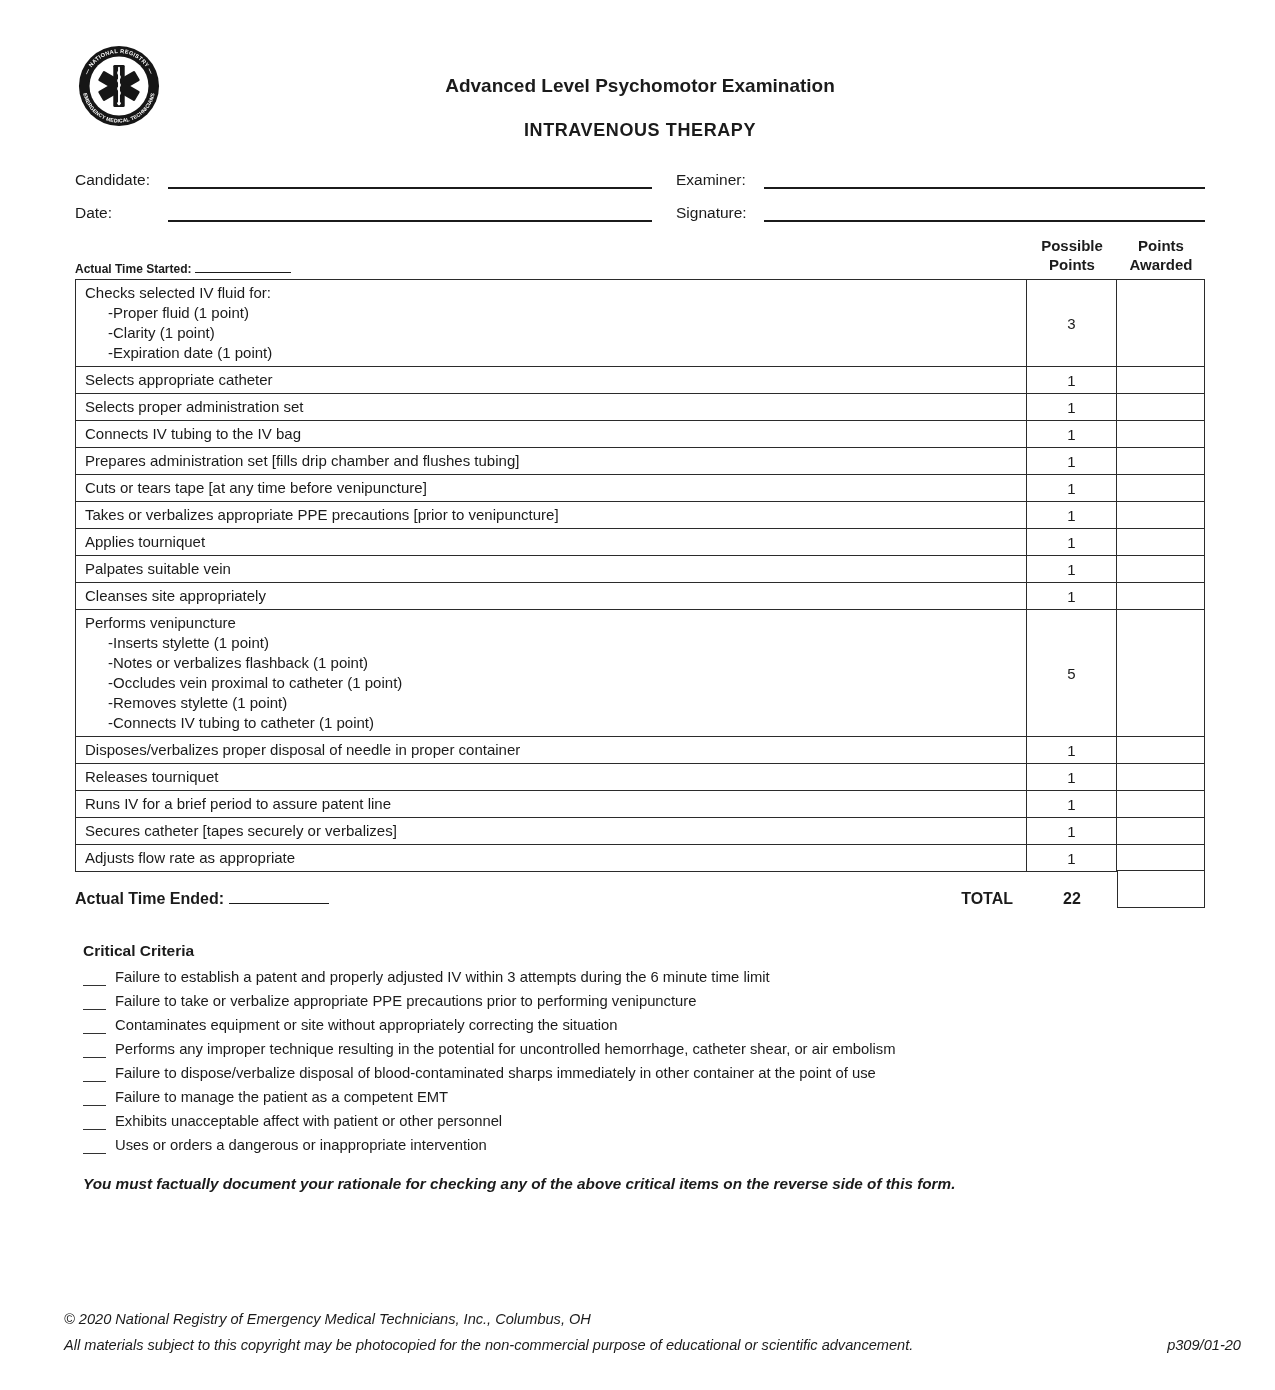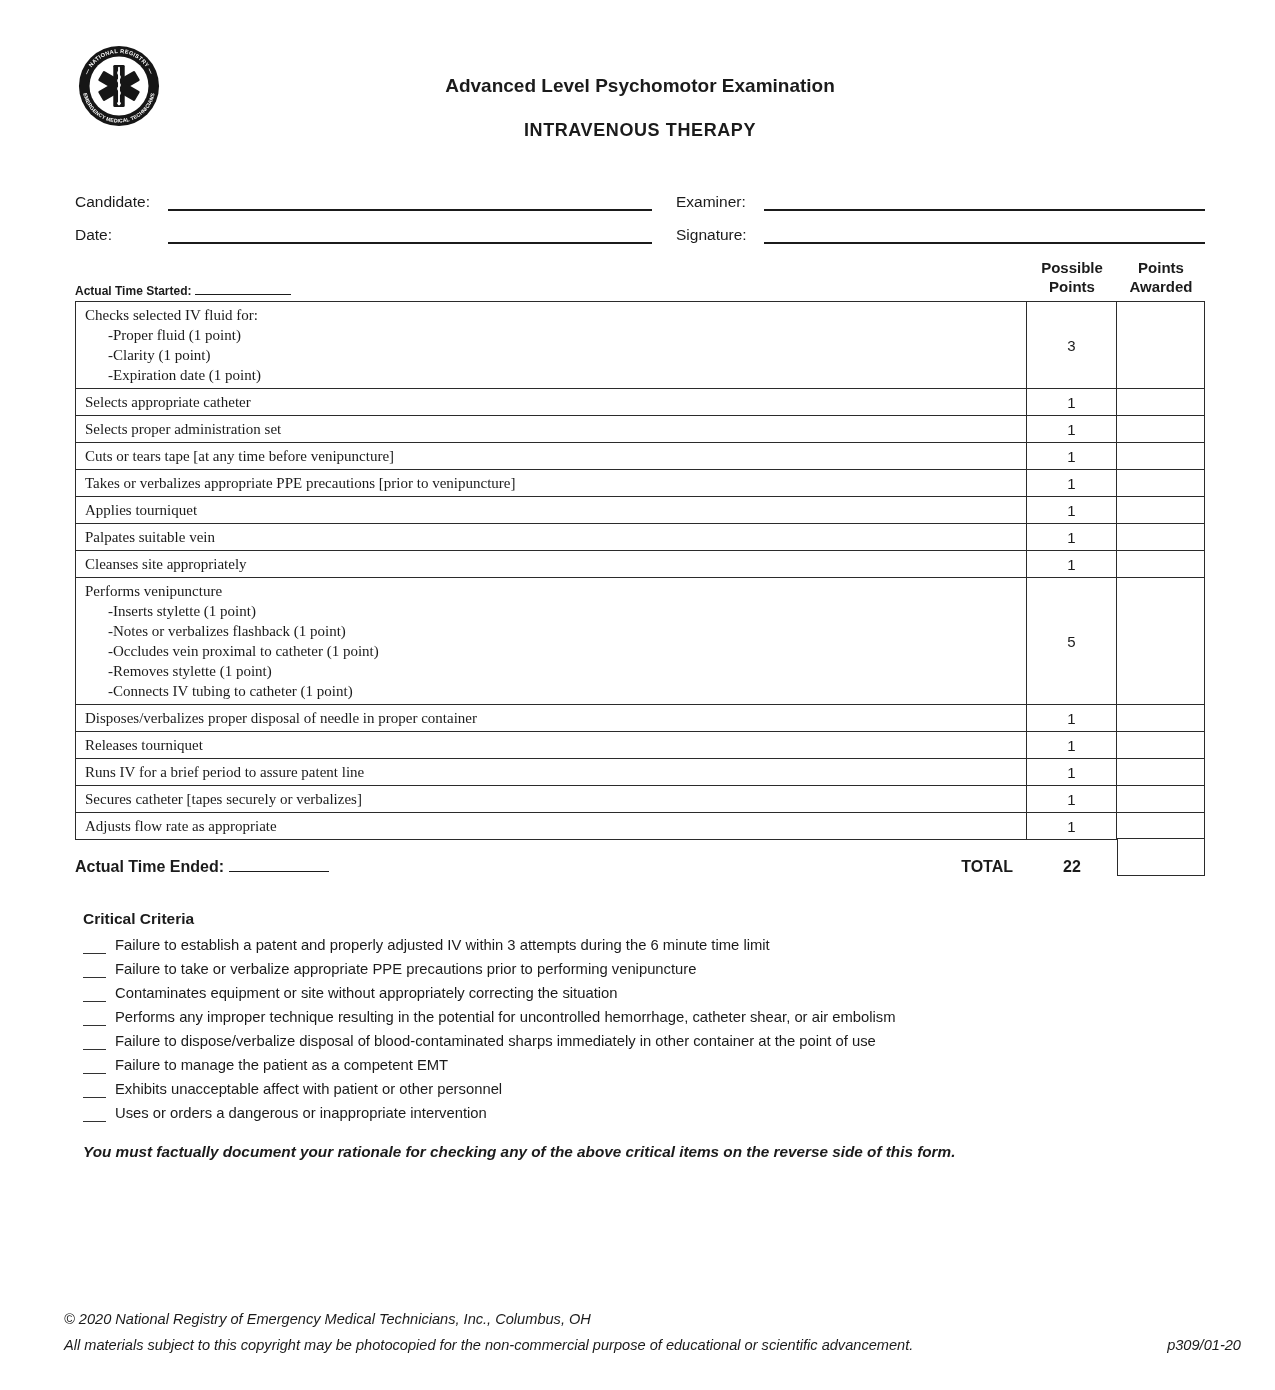--- a/index.html
+++ b/index.html
@@ -13,21 +13,21 @@
 
   
   .hdr { position:relative; height:128px; }
   .logo { position:absolute; left:0; top:0; }
   .titles { text-align:center; padding-top:31px; }
   .t-org  { font-size:19px; font-weight:bold; line-height:26px; }
   .t-exam { font-size:19px; font-weight:bold; line-height:26px; }
   .t-form { font-size:18px; font-weight:bold; letter-spacing:.6px; margin-top:21px; }
 
   
-  .fields { margin-top:22px; }
+  .fields { }
   .frow { display:flex; margin-bottom:14px; align-items:flex-end; }
   .fcol-l { flex:0 0 577px; display:flex; align-items:flex-end; }
   .fgap   { flex:0 0 24px; }
   .fcol-r { flex:1; display:flex; align-items:flex-end; }
   .flabel  { font-size:15.5px; line-height:19px; white-space:nowrap; }
   .flabel.w1 { width:93px; }
   .flabel.w2 { width:88px; }
   .fline { flex:1; border-bottom:2px solid #1b1b1b; height:18px; }
 
   
@@ -35,21 +35,21 @@
   .ats { font-size:12px; font-weight:bold; padding-bottom:3px; white-space:nowrap; }
   .ats-line { display:inline-block; width:96px; border-bottom:1.8px solid #1b1b1b; height:13px; }
   .collabels { margin-left:auto; display:flex; text-align:center; font-weight:bold;
                font-size:15px; line-height:19px; padding-bottom:5px; }
   .col-possible { width:90px; }
   .col-awarded  { width:88px; }
 
   
   table.checklist { width:100%; border-collapse:collapse; table-layout:fixed; }
   .checklist td { border:1.6px solid #2b2b2b; vertical-align:middle; }
-  td.desc { padding:3px 9px; font-size:15px;font-family:Liberation Serif, serif; }
+  td.desc { padding:3px 9px; font-size:15px; }
   td.desc .main { line-height:20px; }
   td.desc .sub  { line-height:20px; padding-left:23px; }
   td.pts { width:90px; text-align:center; font-size:15px; }
   td.awd { width:88px; }
 
   
   .totalrow { display:flex; align-items:flex-end; }
   .total-desc { flex:1; display:flex; align-items:center; justify-content:space-between;
                 padding-top:11px; }
   .ate { font-size:16px; font-weight:bold; white-space:nowrap; }
@@ -163,20 +163,34 @@
       </tr>
       <tr>
         <td class="desc">
             <div class="main">Selects proper administration set</div>
           </td>
         <td class="pts">1</td>
         <td class="awd"></td>
       </tr>
       <tr>
         <td class="desc">
+            <div class="main">Connects IV tubing to the IV bag</div>
+          </td>
+        <td class="pts">1</td>
+        <td class="awd"></td>
+      </tr>
+      <tr>
+        <td class="desc">
+            <div class="main">Prepares administration set [fills drip chamber and flushes tubing]</div>
+          </td>
+        <td class="pts">1</td>
+        <td class="awd"></td>
+      </tr>
+      <tr>
+        <td class="desc">
             <div class="main">Cuts or tears tape [at any time before venipuncture]</div>
           </td>
         <td class="pts">1</td>
         <td class="awd"></td>
       </tr>
       <tr>
         <td class="desc">
             <div class="main">Takes or verbalizes appropriate PPE precautions [prior to venipuncture]</div>
           </td>
         <td class="pts">1</td>

